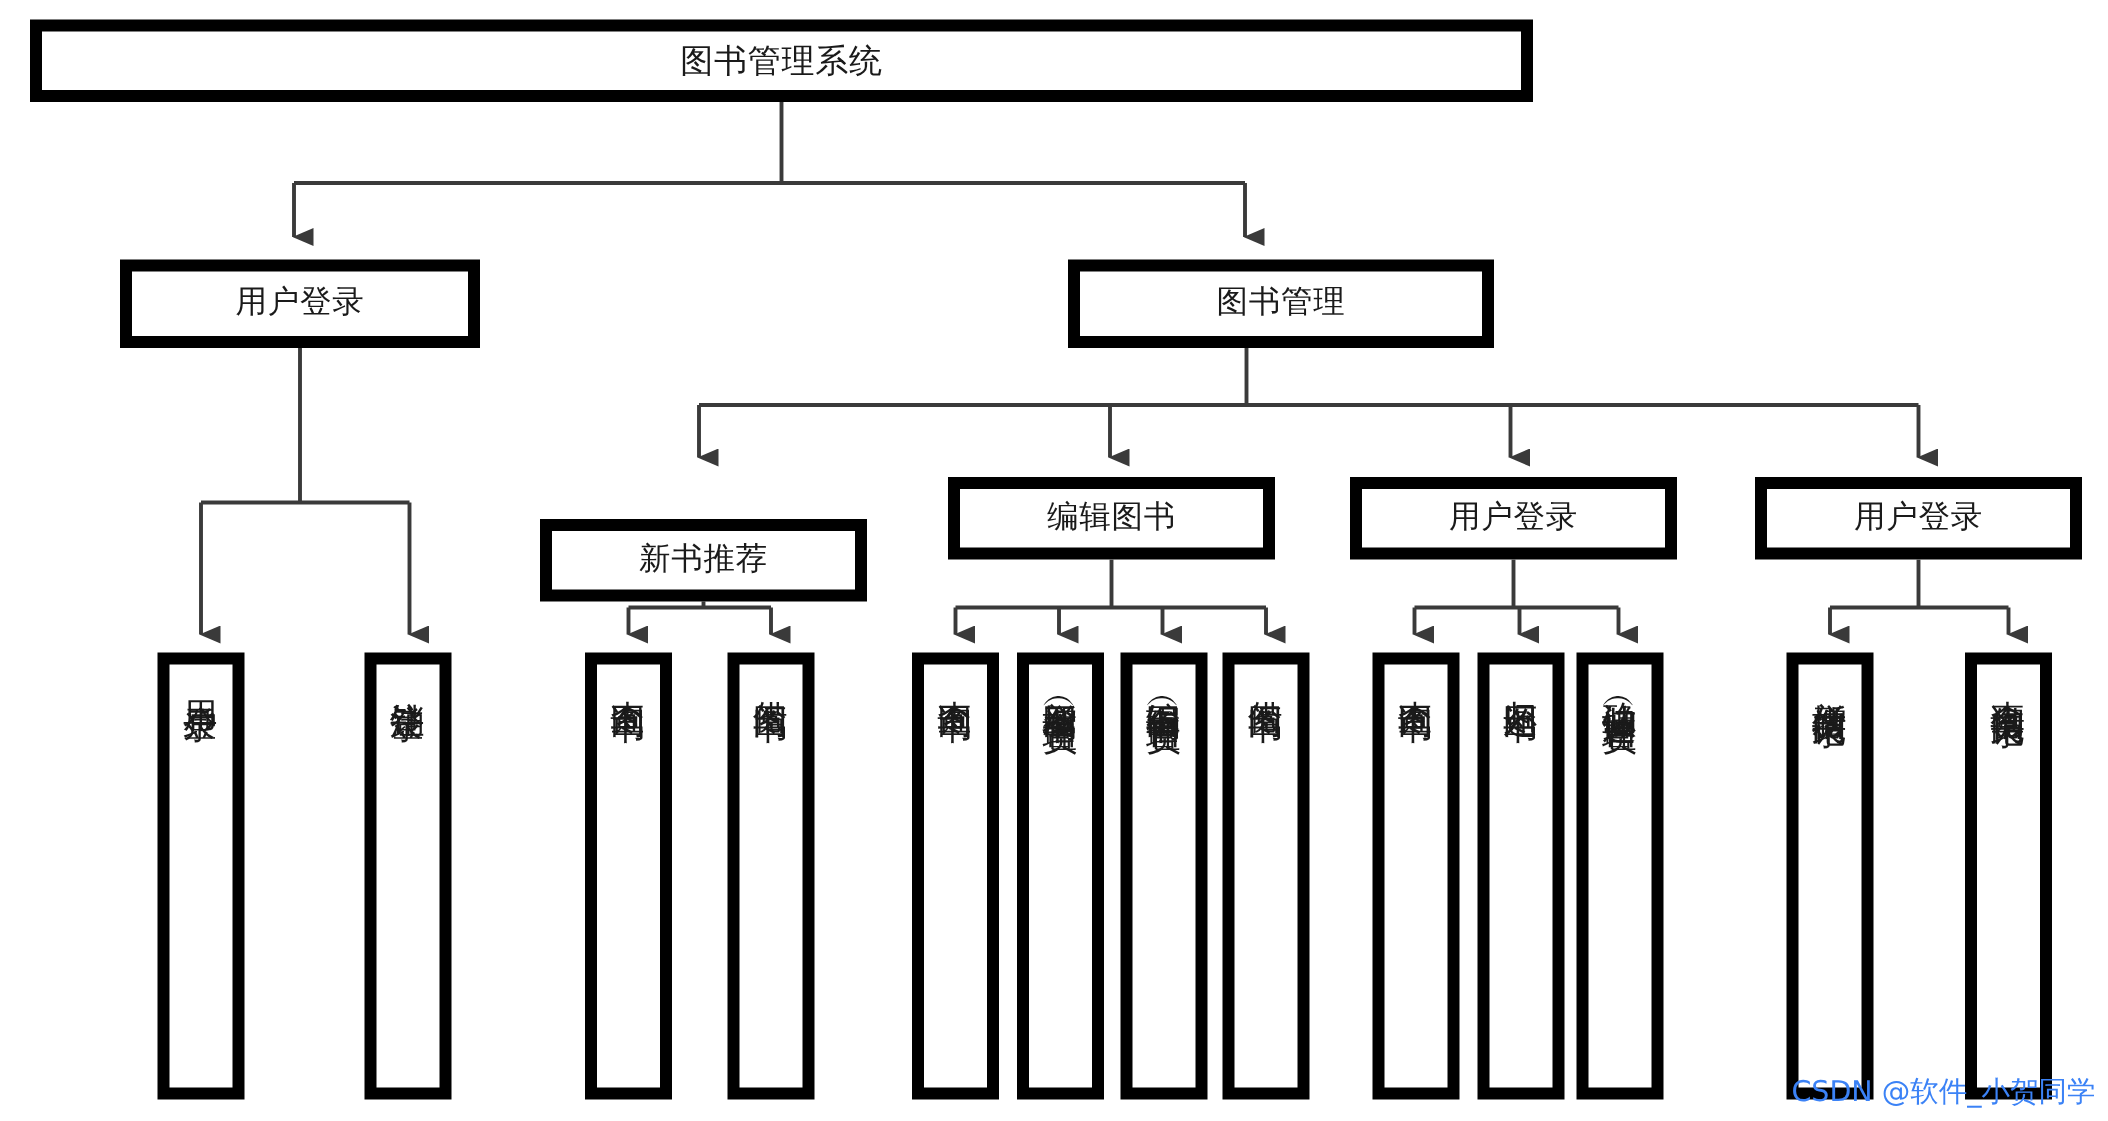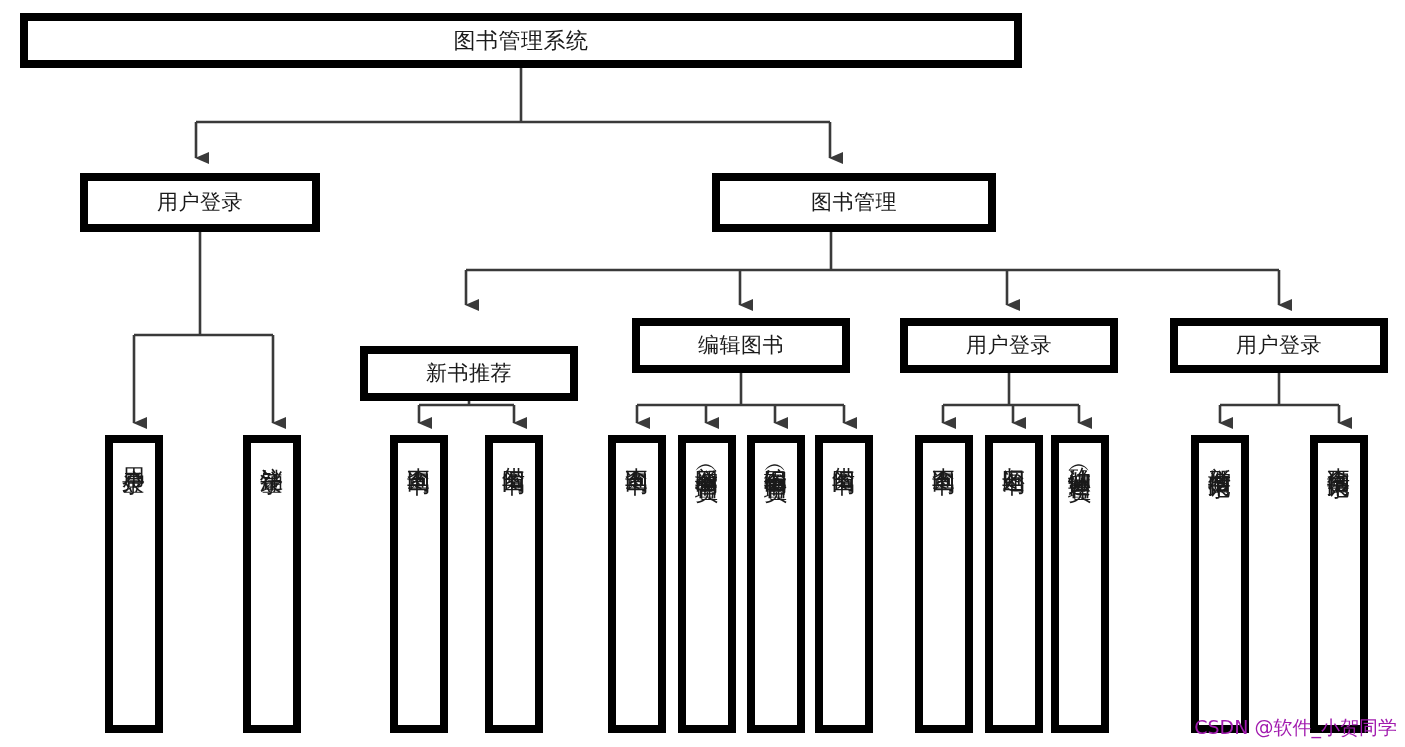--- a/index.html
+++ b/index.html
@@ -61,21 +61,21 @@
     text-orientation: upright;
     font-size: 23px;
     line-height: 1.05;
     letter-spacing: 2px;
   }
   .watermark {
     position: absolute;
     right: 8px;
     bottom: 6px;
     font-size: 19px;
-    color: #a21caf;
+    color: #3b82f6;
     z-index: 5;
     white-space: nowrap;
     font-family: "DejaVu Sans", sans-serif;
   }
 </style>
 </head>
 <body>
 
 <div id="canvas">
 

